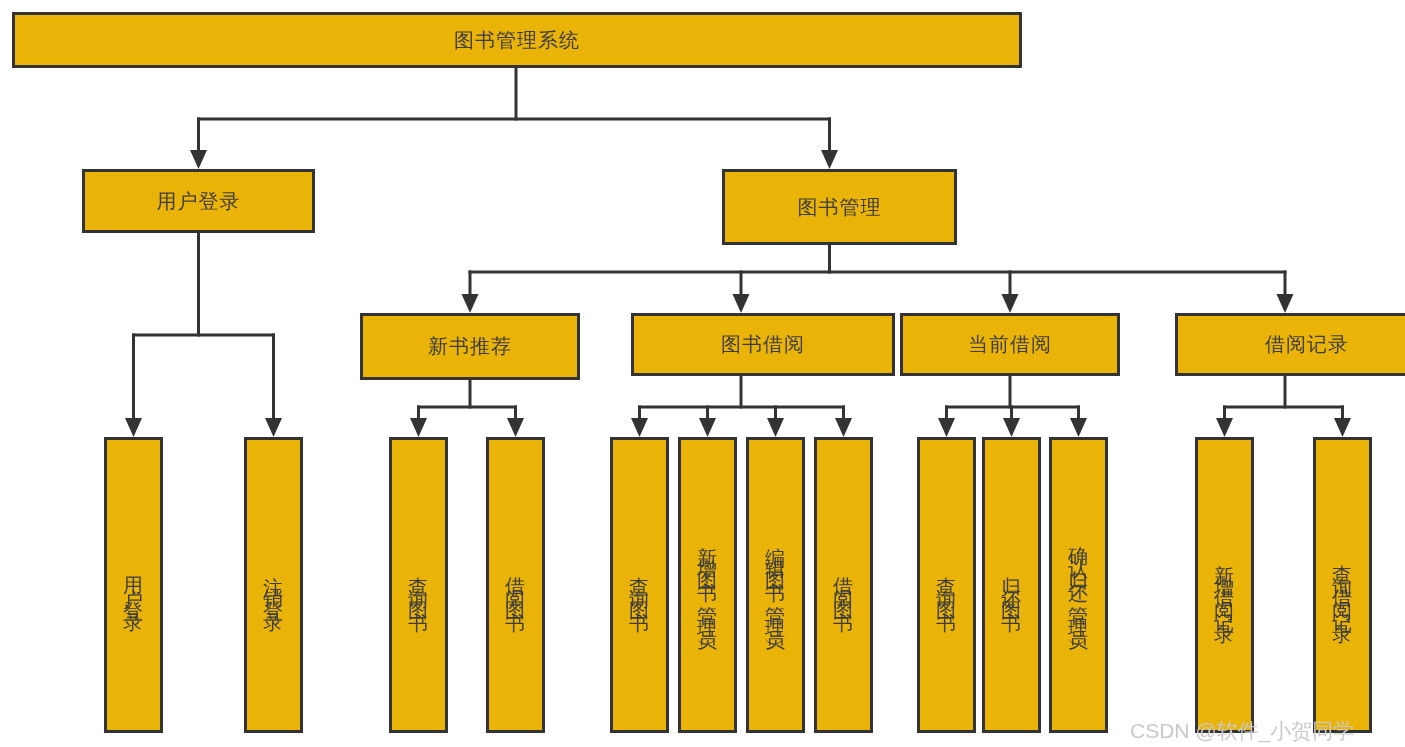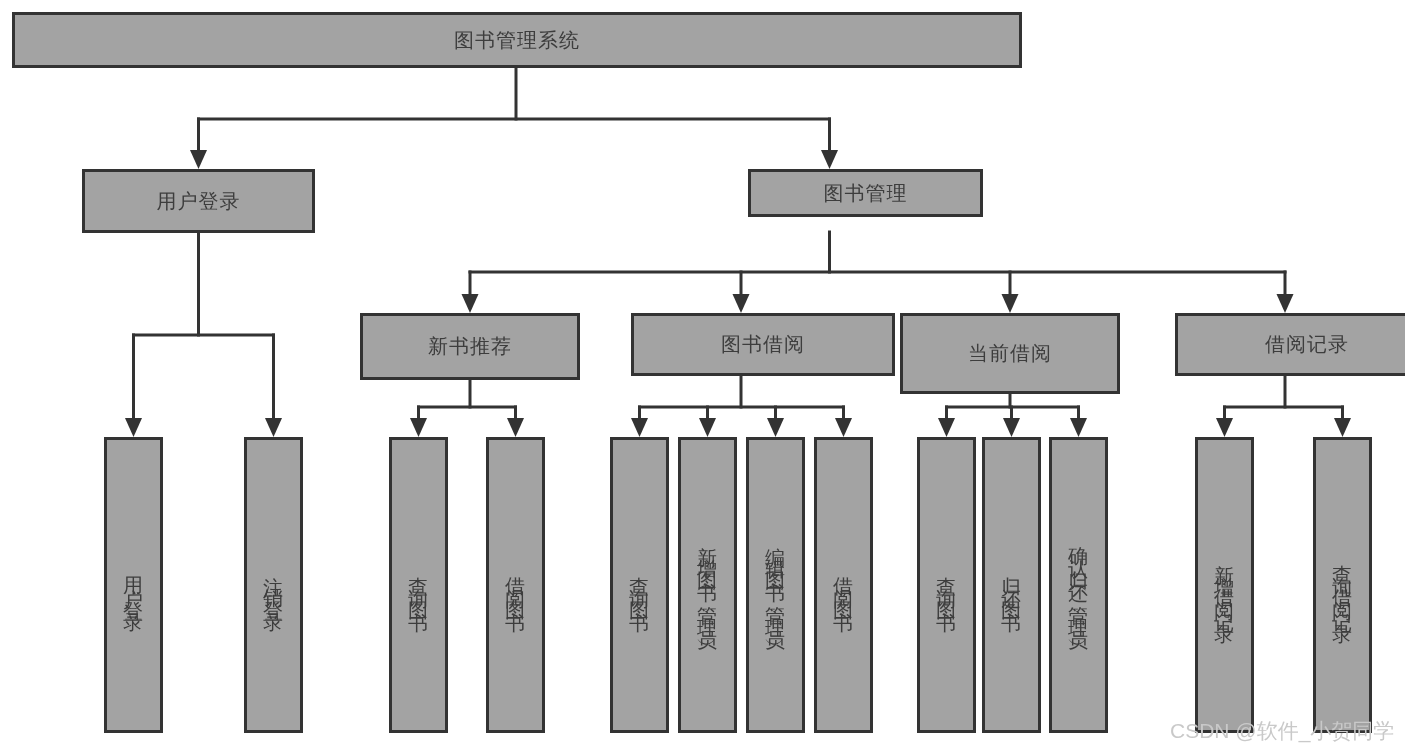--- a/index.html
+++ b/index.html
@@ -8,31 +8,31 @@
     --bg:#ffffff;
     --wm:#c9c9c9;
   }
   *{margin:0;padding:0;box-sizing:border-box}
   body{background:#fff;font-family:"Liberation Sans","DejaVu Sans",sans-serif}
   #stage{
     position:relative;width:1405px;height:747px;background:var(--bg);overflow:hidden;
   }
   #conn{position:absolute;left:0;top:0;z-index:1}
   .node{
-    position:absolute;z-index:2;background:#a3a3a3;border:3px solid var(--line);
+    position:absolute;z-index:2;background:#eab308;border:3px solid var(--line);
     color:var(--text);display:flex;align-items:center;justify-content:center;
   }
   .hbox{font-size:20px;letter-spacing:1px;white-space:nowrap}
   .vbox > span{
     writing-mode:vertical-rl;text-orientation:mixed;
     font-size:20px;line-height:1;letter-spacing:12px;white-space:nowrap;
   }
   #watermark{
     position:absolute;z-index:5;left:1130px;top:717px;
-    font-size:21px;color:var(--wm);white-space:nowrap;margin-left:40px;
+    font-size:21px;color:var(--wm);white-space:nowrap;
   }
 </style>
 </head>
 <body>
 
 <div id="stage">
 
   <svg id="conn" width="1405" height="747">
       <line x1="516" y1="68" x2="516" y2="119" stroke="#333333" stroke-width="3" stroke-linecap="square"></line>
       <line x1="198.5" y1="119" x2="829.5" y2="119" stroke="#333333" stroke-width="3" stroke-linecap="square"></line>
@@ -84,25 +84,25 @@
       <line x1="1224.5" y1="407" x2="1342.5" y2="407" stroke="#333333" stroke-width="3" stroke-linecap="square"></line>
       <line x1="1224.5" y1="407" x2="1224.5" y2="421" stroke="#333333" stroke-width="3" stroke-linecap="square"></line>
       <polygon points="1216,418 1233,418 1224.5,437" fill="#333333"></polygon>
       <line x1="1342.5" y1="407" x2="1342.5" y2="421" stroke="#333333" stroke-width="3" stroke-linecap="square"></line>
       <polygon points="1334,418 1351,418 1342.5,437" fill="#333333"></polygon>
     </svg>
 
   <div class="node hbox" style="left:12px;top:12px;width:1010px;height:56px">图书管理系统</div>
 
   <div class="node hbox" style="left:82px;top:169px;width:233px;height:64px">用户登录</div>
-  <div class="node hbox" style="left:748px;top:169px;width:235px;height:48px">图书管理</div>
+  <div class="node hbox" style="left:722px;top:169px;width:235px;height:76px">图书管理</div>
 
   <div class="node hbox" style="left:360px;top:313px;width:220px;height:67px">新书推荐</div>
   <div class="node hbox" style="left:631px;top:313px;width:264px;height:63px">图书借阅</div>
-  <div class="node hbox" style="left:900px;top:313px;width:220px;height:81px">当前借阅</div>
+  <div class="node hbox" style="left:900px;top:313px;width:220px;height:63px">当前借阅</div>
   <div class="node hbox" style="left:1175px;top:313px;width:264px;height:63px">借阅记录</div>
 
   <div class="node vbox" style="left:104px;top:437px;width:59px;height:296px">
     <span>用户登录</span>
   </div>
   <div class="node vbox" style="left:244px;top:437px;width:59px;height:296px">
     <span>注销登录</span>
   </div>
 
   <div class="node vbox" style="left:389px;top:437px;width:59px;height:296px">

